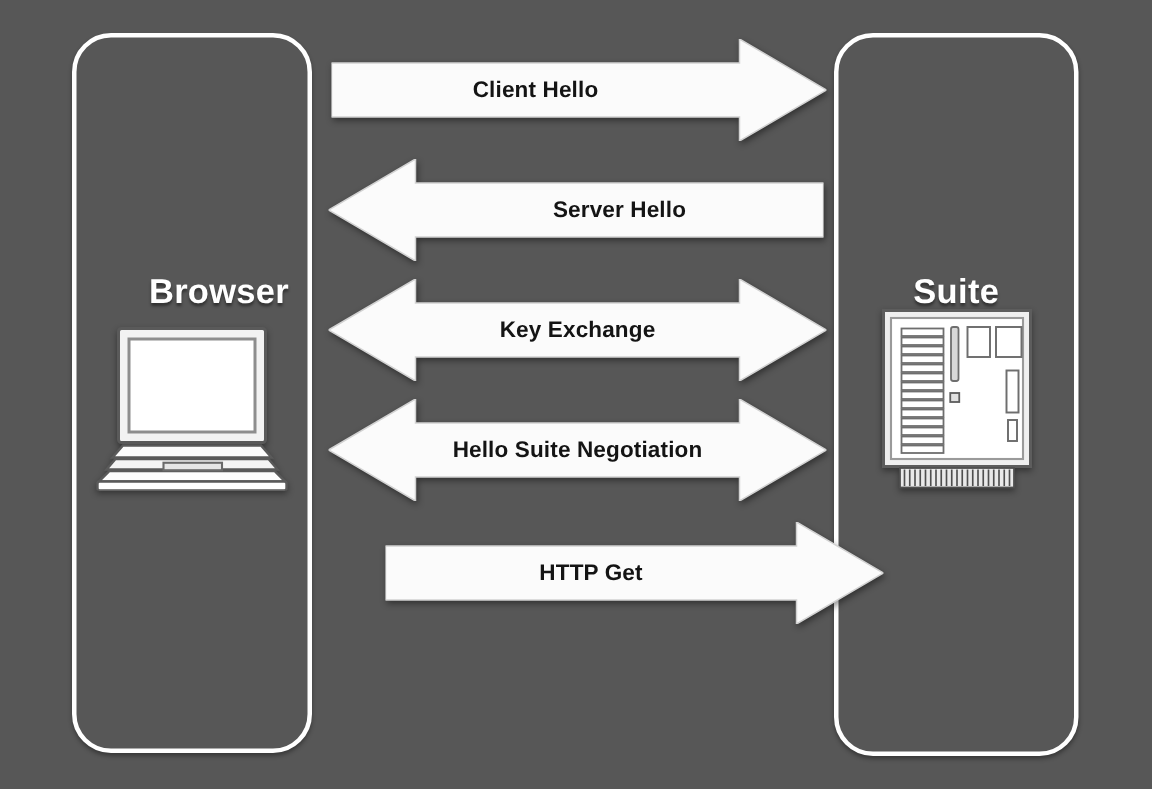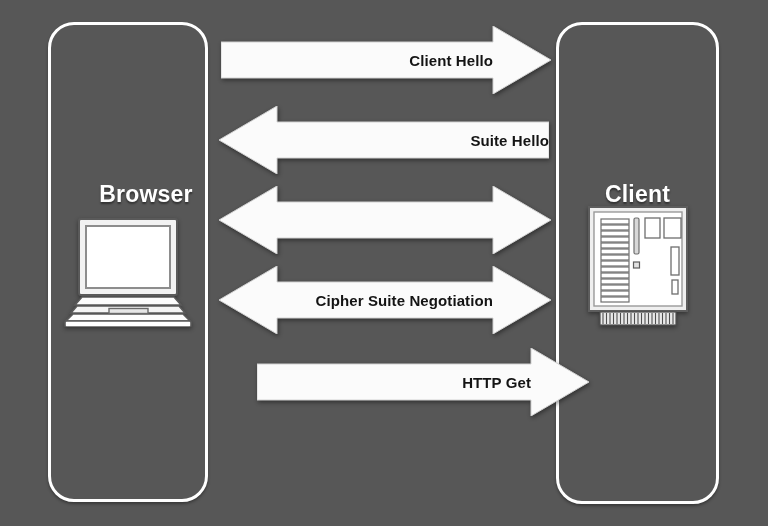--- a/index.html
+++ b/index.html
@@ -46,21 +46,21 @@
   .arrow{
     position:absolute;
     filter:drop-shadow(1px 2px 2px rgba(0,0,0,.42));
   }
   .arrow svg{display:block;}
   .arrow-label{
     position:absolute;
     left:0;right:0;
     top:50%;
     transform:translateY(-50%);
-    text-align:right;
+    text-align:center;
     font-size:15px;
     font-weight:bold;
     color:#141414;
     letter-spacing:.1px;
     user-select:none;
     pointer-events:none;
   }
 
   
   .laptop{position:relative;width:134px;height:110px;}
@@ -91,21 +91,21 @@
 
           <rect x="48" y="91.5" width="39" height="5" fill="#e6e6e6" stroke="#6a6a6a" stroke-width="1.4"></rect>
 
           <rect x="4" y="104" width="126" height="6" rx="1.5" fill="#ffffff" stroke="#5a5a5a" stroke-width="1.6"></rect>
         </svg>
       </div>
     </div>
   </div>
 
   <div class="panel" id="panel-server">
-    <div class="panel-label">Client</div>
+    <div class="panel-label">Suite</div>
     <div class="device">
       <div class="servercard">
         <svg width="104" height="130" viewBox="0 0 104 130">
 
           <rect x="3" y="2" width="98" height="104" fill="#efefef" stroke="#5d5d5d" stroke-width="2"></rect>
           <rect x="8" y="7" width="88" height="94" fill="#ffffff" stroke="#9a9a9a" stroke-width="1.4"></rect>
 
           <g stroke="#6e6e6e" stroke-width="1.2" fill="#ffffff">
             <rect x="15" y="14" width="28" height="5"></rect>
             <rect x="15" y="20" width="28" height="5"></rect>
@@ -168,34 +168,35 @@
     <svg width="330" height="68" viewBox="0 0 330 68">
       <polygon points="0,16 272,16 272,0 330,34 272,68 272,52 0,52" fill="#fbfbfb" stroke="#d2d2d2" stroke-width="1"></polygon>
     </svg>
     <div class="arrow-label" style="top:34px;left:0;width:272px;">Client Hello</div>
   </div>
 
   <div class="arrow" id="arrow-server-hello" style="left:219px;top:106px;width:330px;height:68px;">
     <svg width="330" height="68" viewBox="0 0 330 68">
       <polygon points="330,16 58,16 58,0 0,34 58,68 58,52 330,52" fill="#fbfbfb" stroke="#d2d2d2" stroke-width="1"></polygon>
     </svg>
-    <div class="arrow-label" style="top:34px;left:58px;width:272px;">Suite Hello</div>
+    <div class="arrow-label" style="top:34px;left:58px;width:272px;">Server Hello</div>
   </div>
 
   <div class="arrow" id="arrow-key-exchange" style="left:219px;top:186px;width:332px;height:68px;">
     <svg width="332" height="68" viewBox="0 0 332 68">
       <polygon points="0,34 58,0 58,16 274,16 274,0 332,34 274,68 274,52 58,52 58,68" fill="#fbfbfb" stroke="#d2d2d2" stroke-width="1"></polygon>
     </svg>
+    <div class="arrow-label" style="top:34px;left:58px;width:216px;">Key Exchange</div>
   </div>
 
   <div class="arrow" id="arrow-cipher-suite" style="left:219px;top:266px;width:332px;height:68px;">
     <svg width="332" height="68" viewBox="0 0 332 68">
       <polygon points="0,34 58,0 58,16 274,16 274,0 332,34 274,68 274,52 58,52 58,68" fill="#fbfbfb" stroke="#d2d2d2" stroke-width="1"></polygon>
     </svg>
-    <div class="arrow-label" style="top:34px;left:58px;width:216px;">Cipher Suite Negotiation</div>
+    <div class="arrow-label" style="top:34px;left:58px;width:216px;">Hello Suite Negotiation</div>
   </div>
 
   <div class="arrow" id="arrow-http-get" style="left:221px;top:348px;width:332px;height:68px;margin-left:36px;">
     <svg width="332" height="68" viewBox="0 0 332 68">
       <polygon points="0,16 274,16 274,0 332,34 274,68 274,52 0,52" fill="#fbfbfb" stroke="#d2d2d2" stroke-width="1"></polygon>
     </svg>
     <div class="arrow-label" style="top:34px;left:0;width:274px;">HTTP Get</div>
   </div>
 
 

